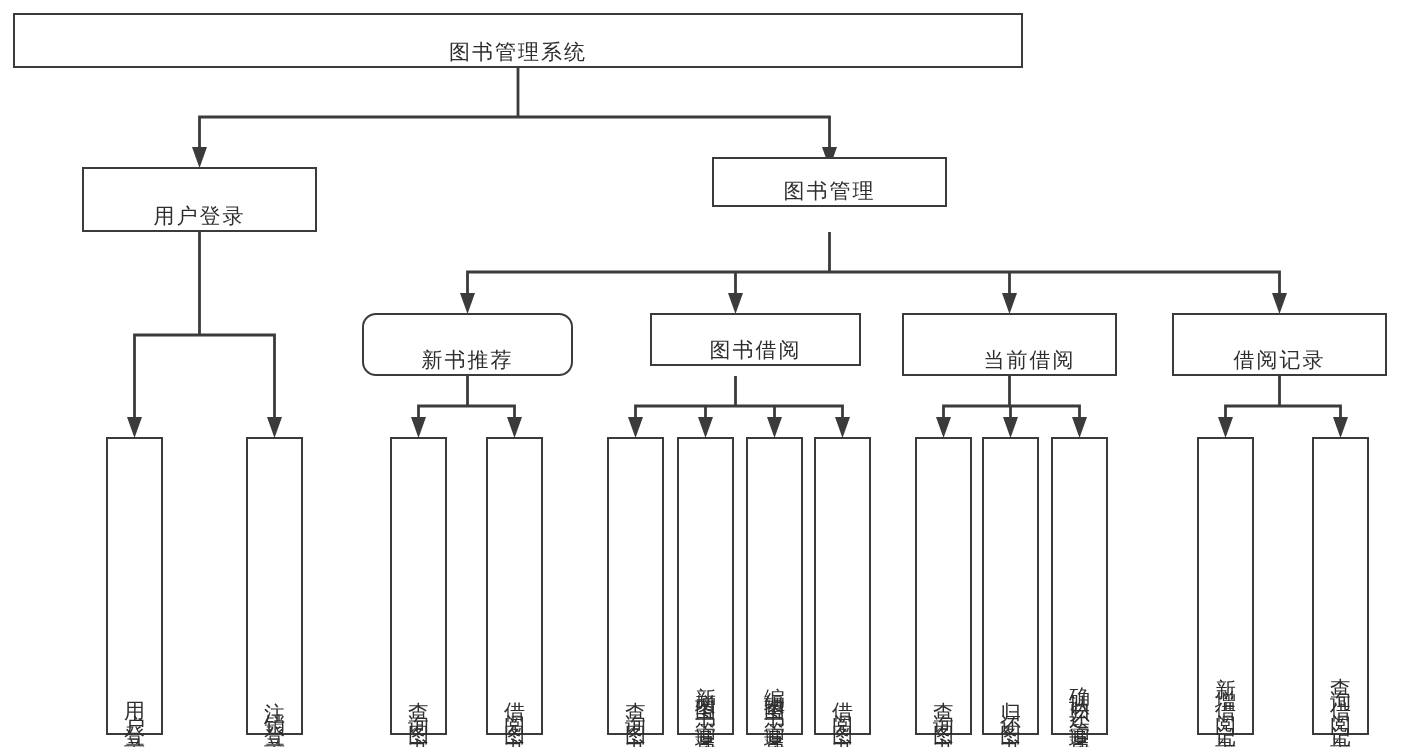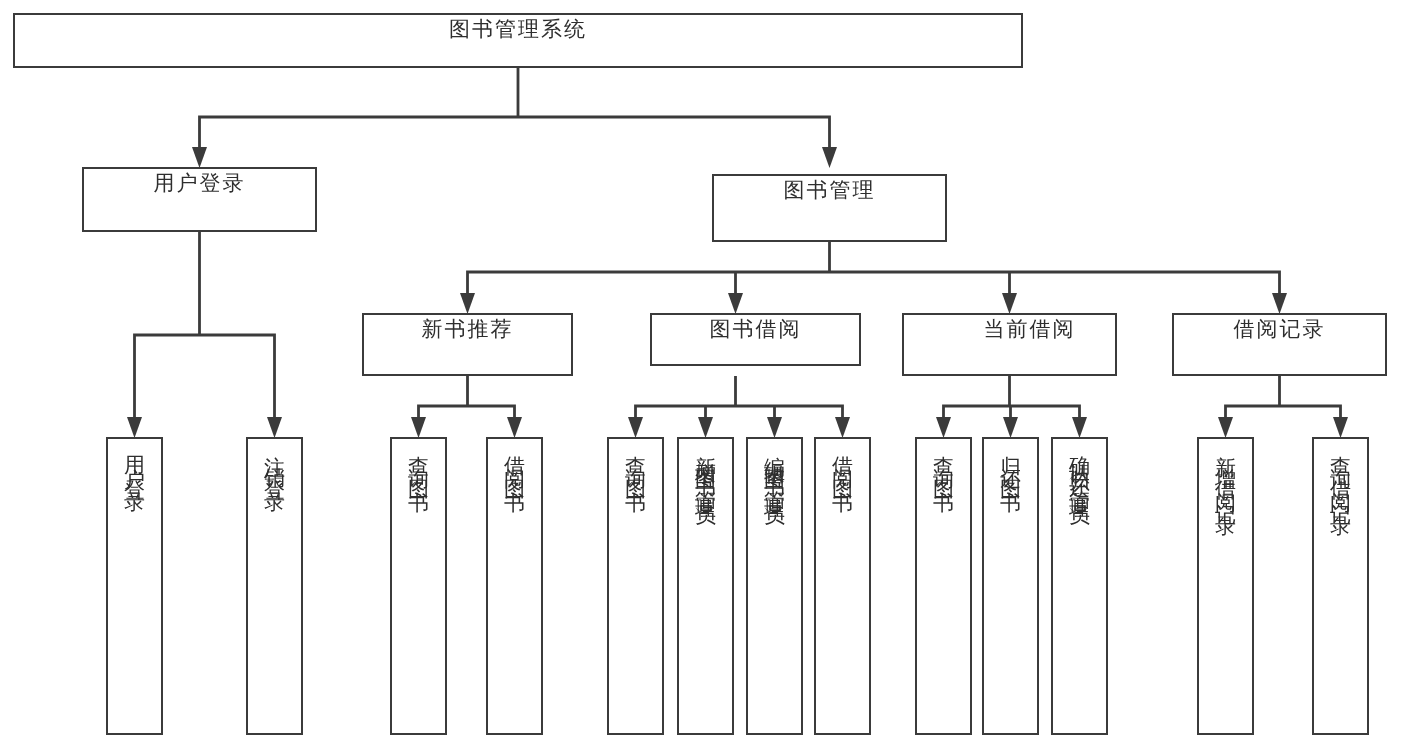--- a/index.html
+++ b/index.html
@@ -15,21 +15,21 @@
     position: absolute;
     left: 0; top: 0;
     width: 1405px; height: 747px;
   }
   .node {
     position: absolute;
     box-sizing: border-box;
     background: #ffffff;
     border: 2.5px solid #3b3b3b;
     display: flex;
-    align-items: flex-start;
+    align-items: flex-end;
     justify-content: center;
     color: #2e2e2e;
     font-size: 21px;
   }
   .node .lbl { letter-spacing: 2px; white-space: nowrap; }
   .node.v .lbl {
     writing-mode: vertical-rl;
     text-orientation: mixed;
     letter-spacing: 12px;
     white-space: nowrap;
@@ -92,24 +92,24 @@
         <path d="M 1333 417 L 1348 417 L 1340.5 438 Z" fill="#3b3b3b"></path>
       </g>
     </svg>
   <div id="nodes">
       <div class="node" style="left: 13px; top: 13px; width: 1010px; height: 55px;">
         <span class="lbl">图书管理系统</span>
       </div>
       <div class="node" style="left: 82px; top: 167px; width: 235px; height: 65px;">
         <span class="lbl">用户登录</span>
       </div>
-      <div class="node" style="left: 712px; top: 174px; width: 235px; height: 68px;">
+      <div class="node" style="left: 712px; top: 157px; width: 235px; height: 50px;">
         <span class="lbl">图书管理</span>
       </div>
-      <div class="node" style="left: 362px; top: 313px; width: 211px; height: 63px;">
+      <div class="node" style="left: 362px; top: 313px; width: 211px; height: 63px; border-radius: 14px;">
         <span class="lbl">新书推荐</span>
       </div>
       <div class="node" style="left: 650px; top: 313px; width: 211px; height: 53px;">
         <span class="lbl">图书借阅</span>
       </div>
       <div class="node" style="left: 902px; top: 313px; width: 215px; height: 63px; padding-left: 40px;">
         <span class="lbl">当前借阅</span>
       </div>
       <div class="node" style="left: 1172px; top: 313px; width: 215px; height: 63px; font-family: Liberation Mono, monospace;">
         <span class="lbl">借阅记录</span>

